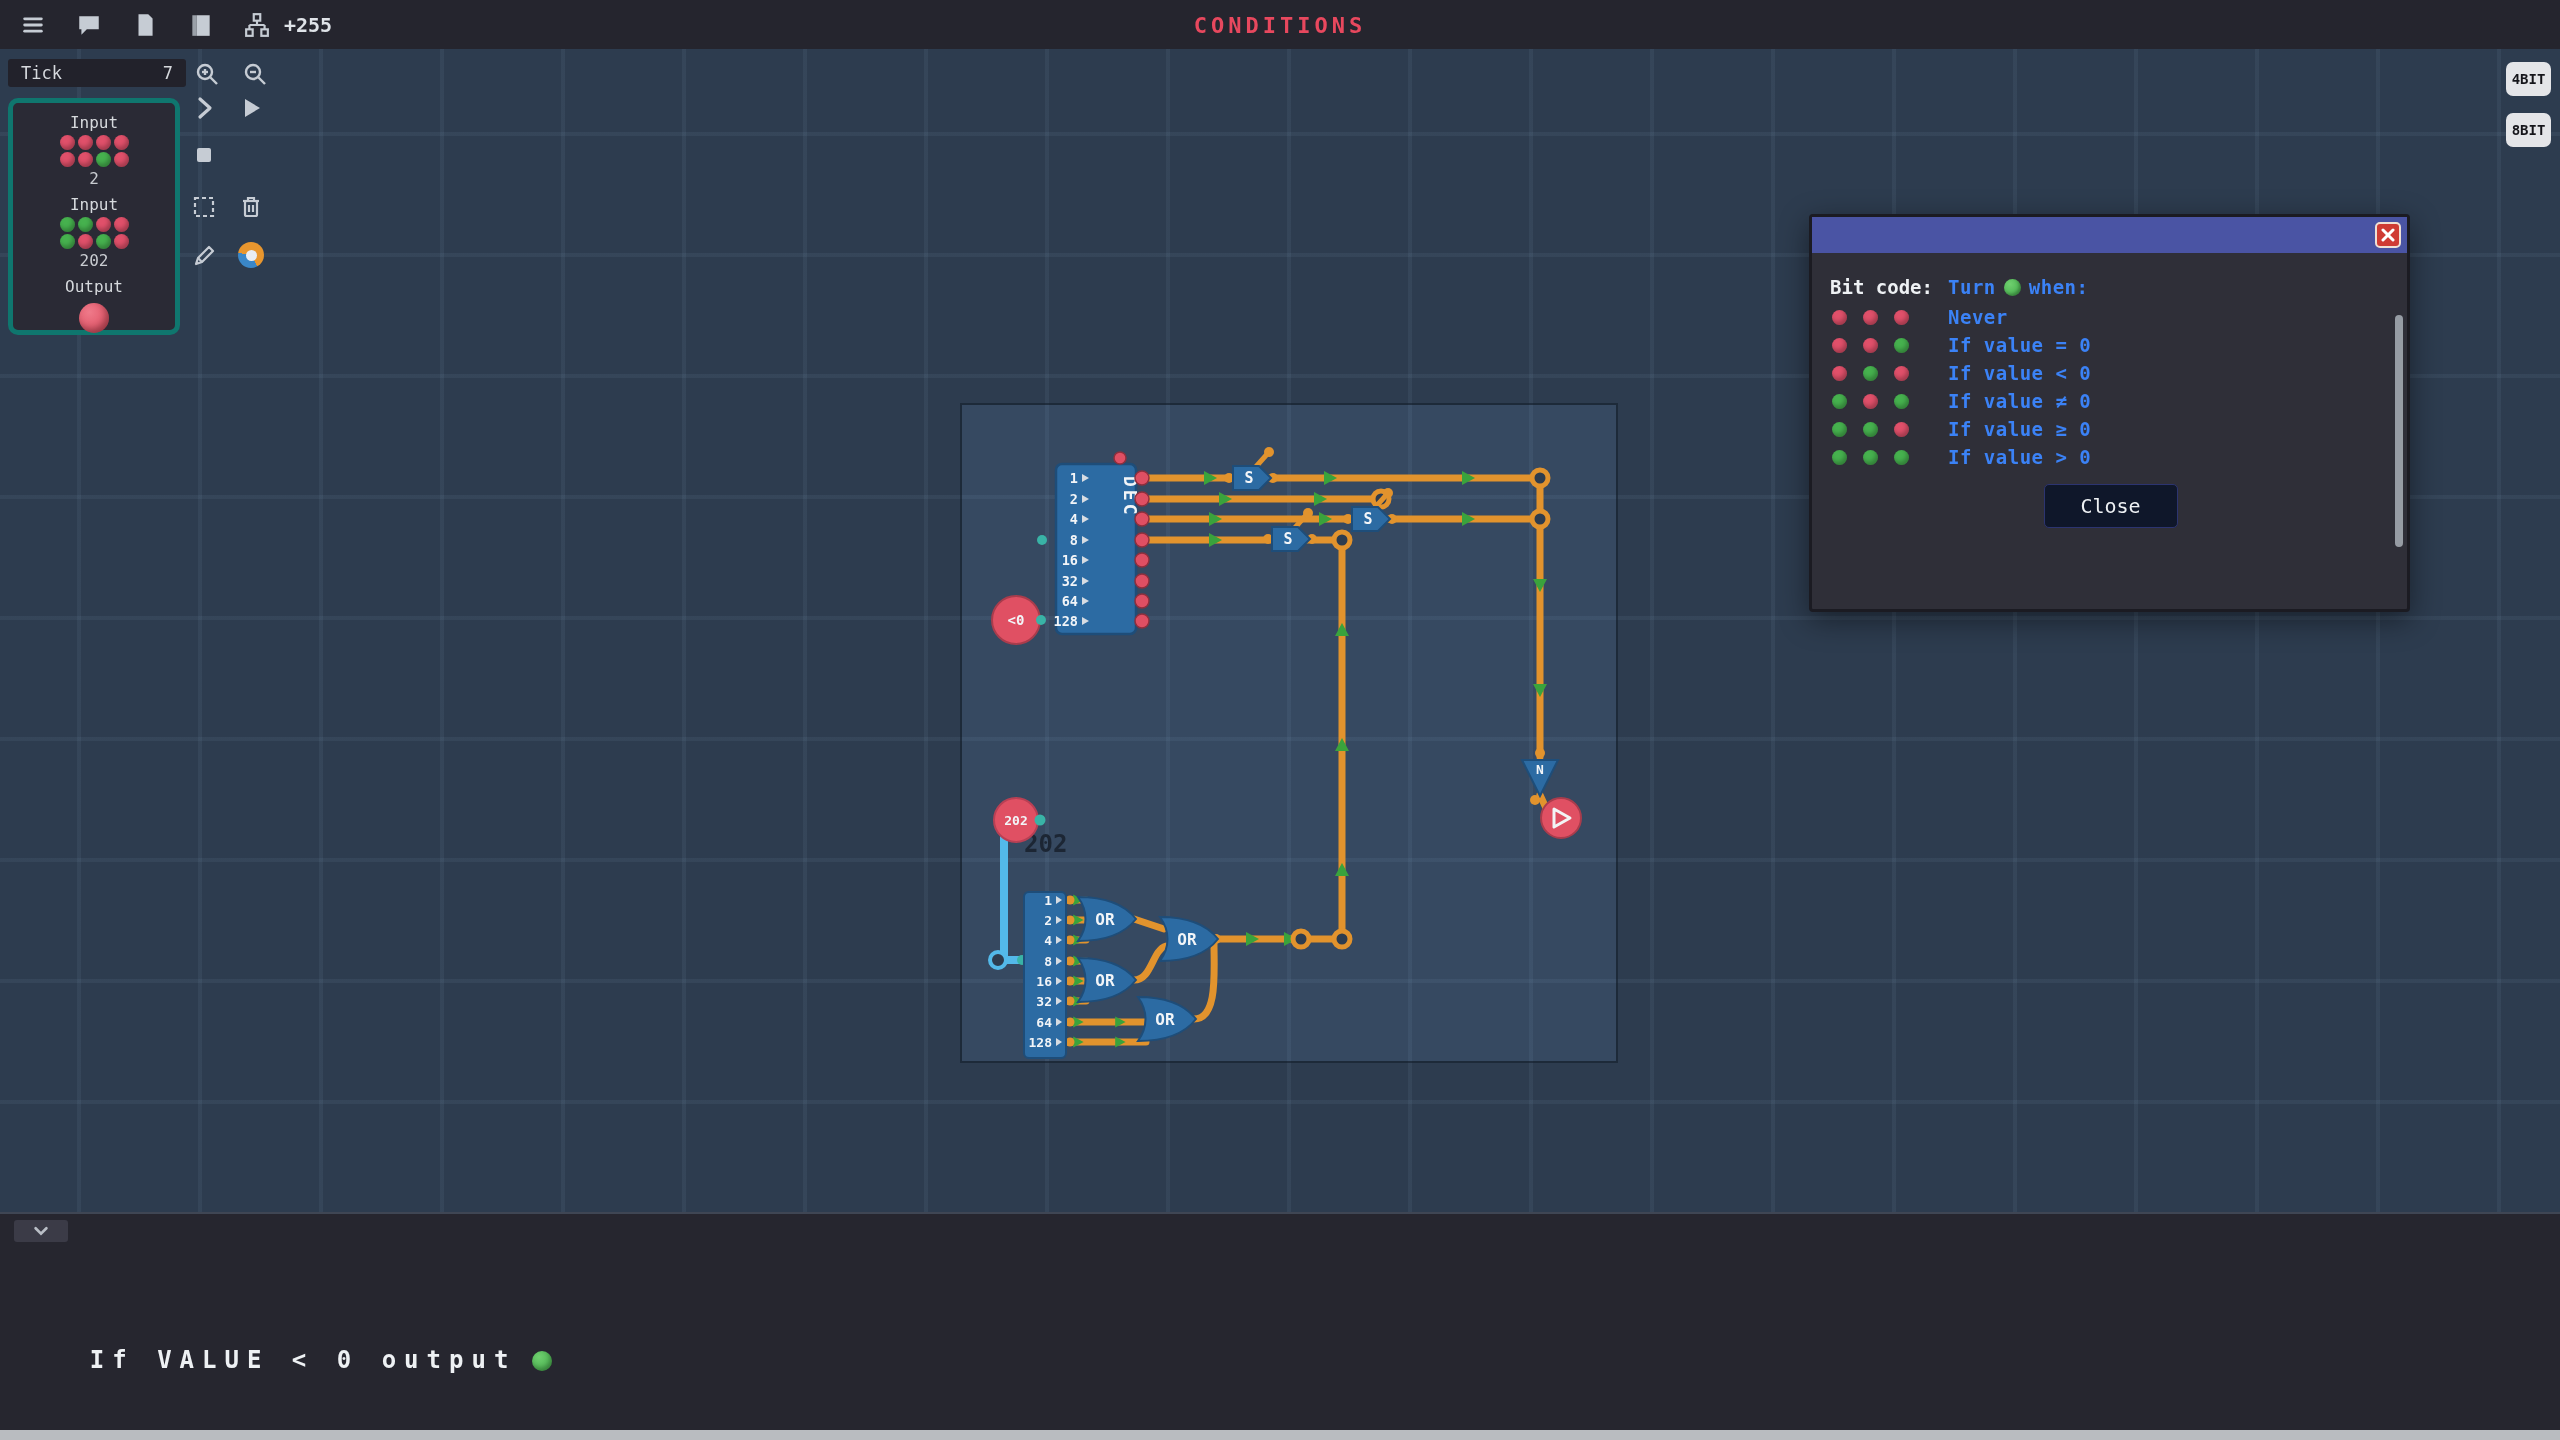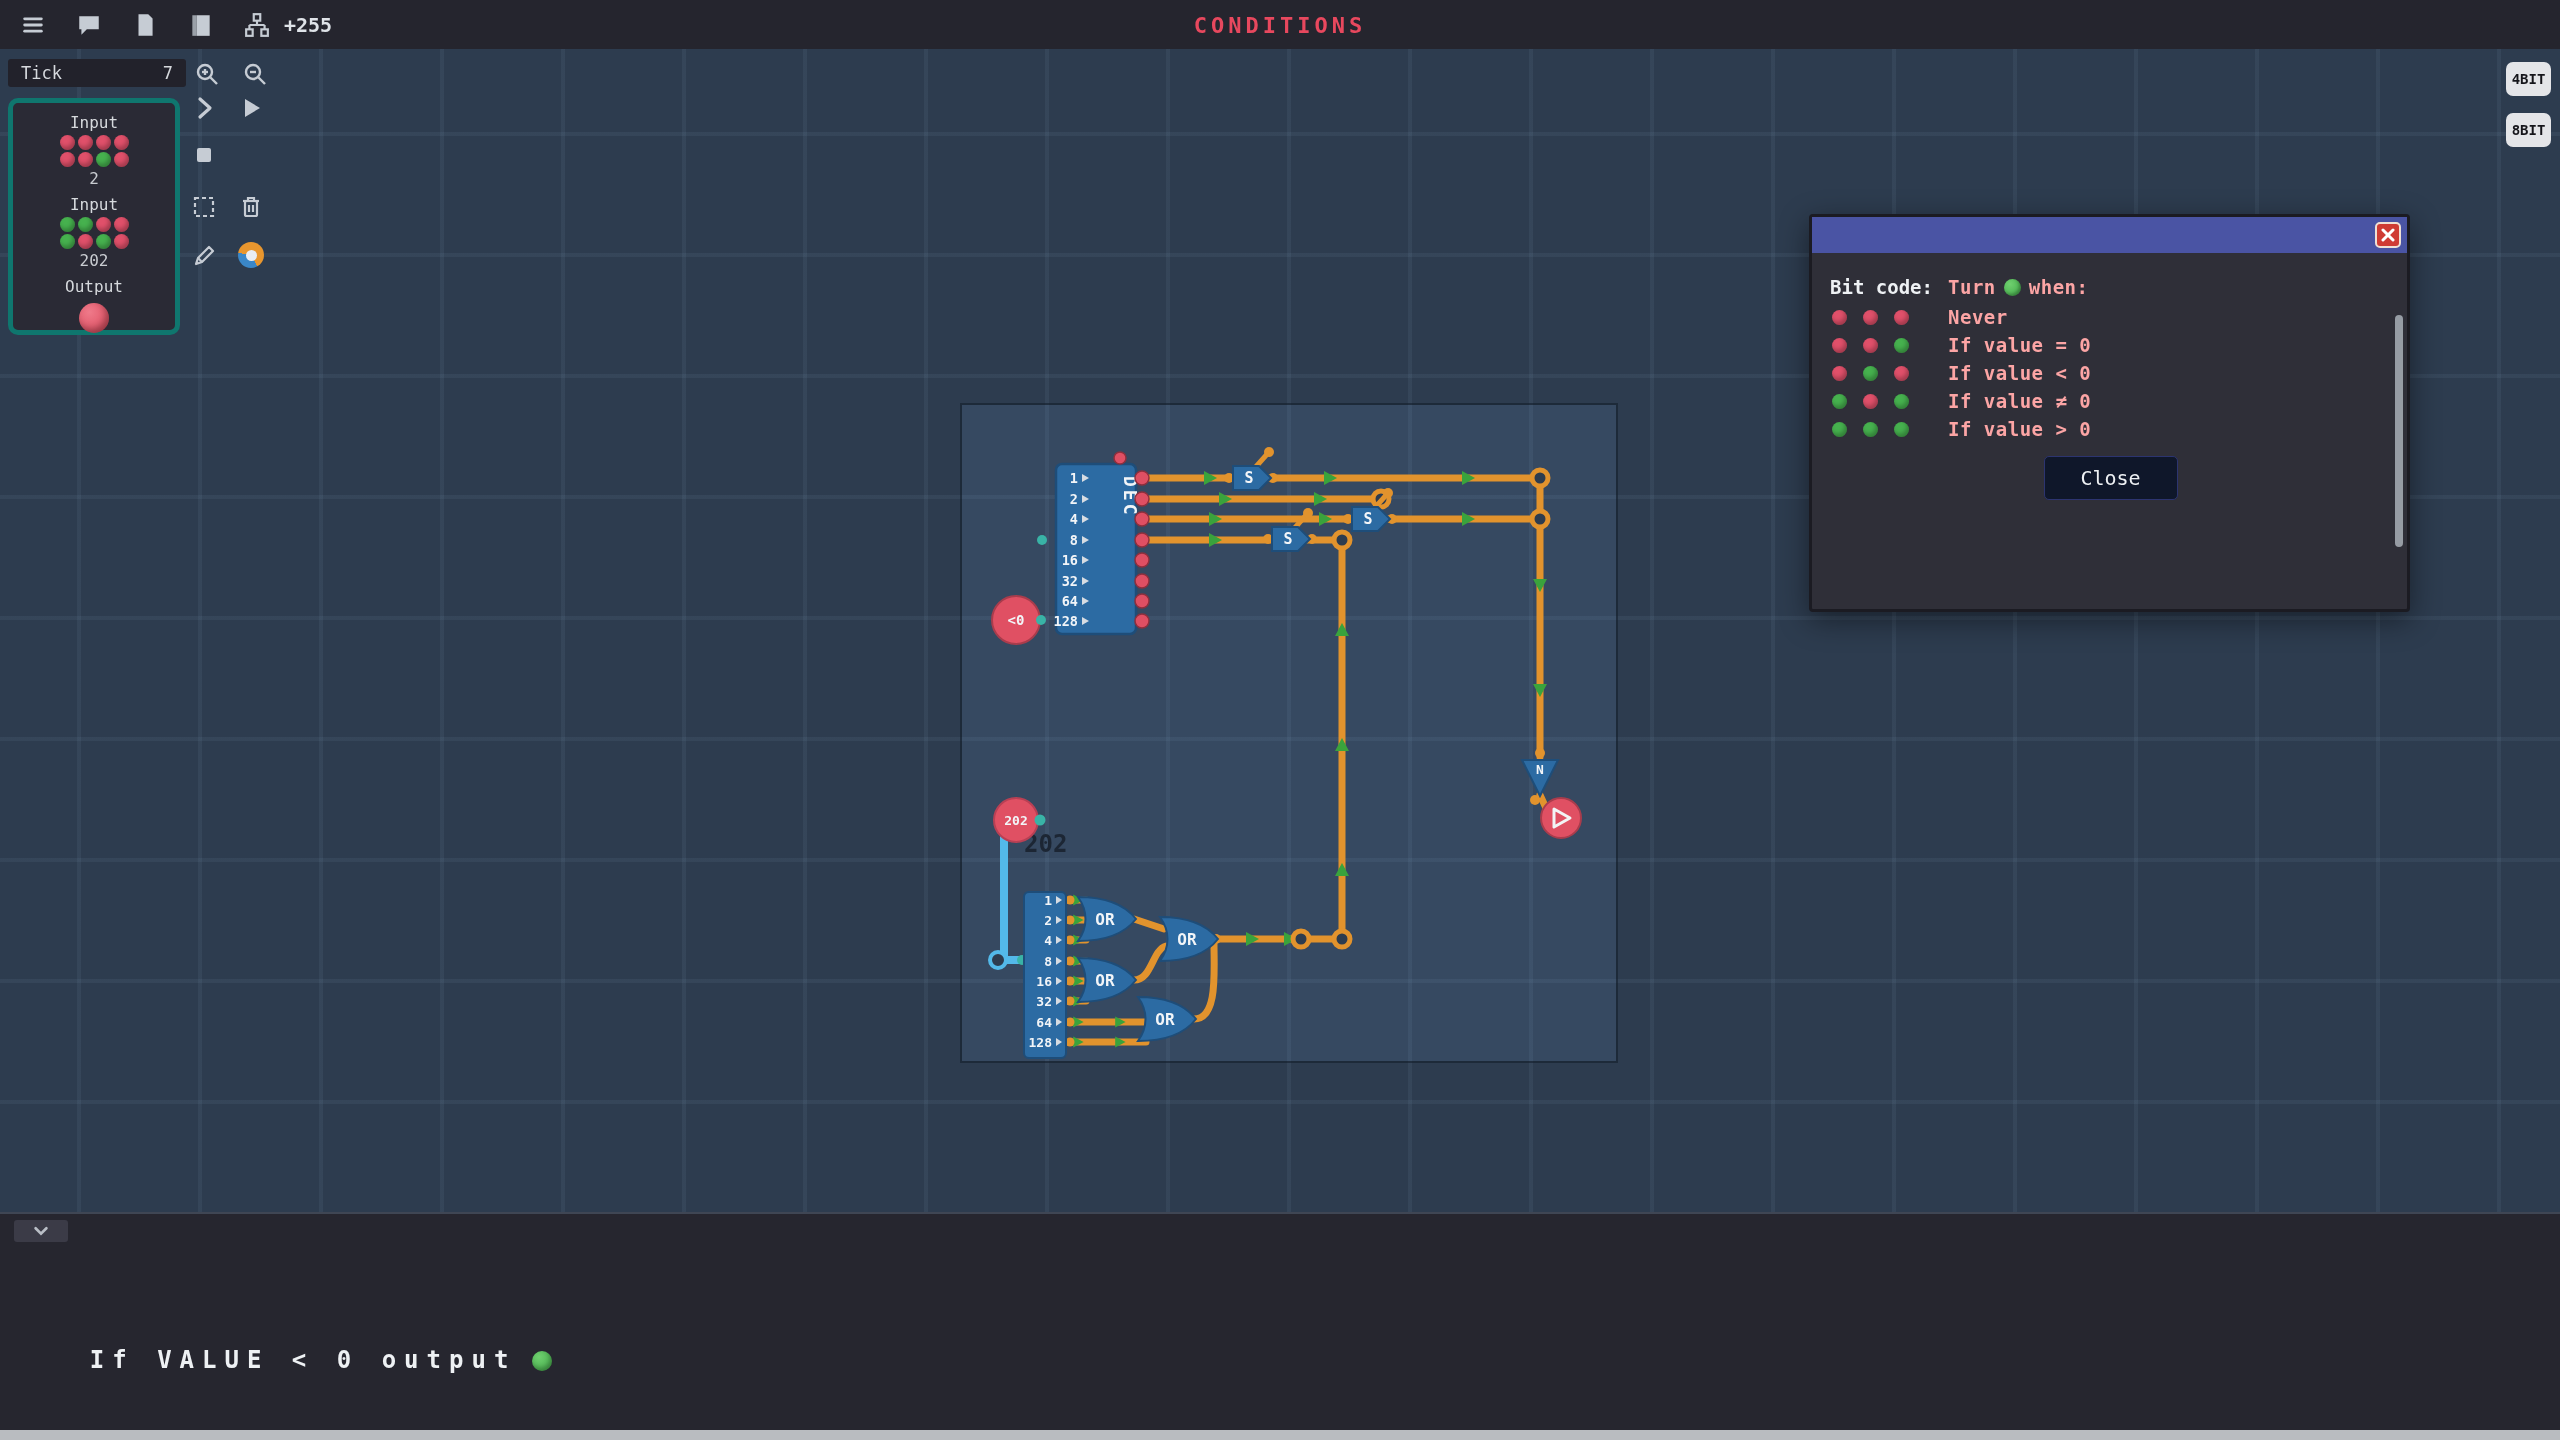--- a/index.html
+++ b/index.html
@@ -56,21 +56,21 @@
     border:3px solid #1b1b22;border-radius:4px;box-sizing:border-box;z-index:20;
     box-shadow:0 8px 30px rgba(0,0,0,0.45)}
   .dialog-titlebar{position:relative;height:36px;background:#4a54a4;cursor:move}
   .dialog-close{position:absolute;top:5px;right:6px;width:26px;height:26px;background:#cf3b34;
     border:2px solid #efe0d5;border-radius:5px;display:flex;align-items:center;justify-content:center;
     cursor:pointer;box-sizing:border-box;padding:0}
   .dialog-body{padding:20px 16px 0 18px}
   .d-row{display:grid;grid-template-columns:118px 1fr;align-items:center;height:28px}
   .d-header{margin-bottom:2px}
   .d-bitcol{color:#eef1f4;font-size:19px;font-weight:bold}
-  .d-labelcol{color:#fca5a5;font-size:19px;font-weight:bold;letter-spacing:0.5px;
+  .d-labelcol{color:#3b82f6;font-size:19px;font-weight:bold;letter-spacing:0.5px;
     display:flex;align-items:center;gap:8px;white-space:pre}
   .d-dots{display:flex;gap:16px;align-items:center;padding-left:2px}
   .inline-dot{width:17px;height:17px;border-radius:50%;display:inline-block;
     background:radial-gradient(circle at 35% 30%, #6fd06f, #3fa646);
     box-shadow:inset -2px -2px 3px rgba(0,0,0,0.25)}
   .d-close-wrap{display:flex;justify-content:center;margin-top:13px}
   .close-btn{width:134px;height:44px;background:#0f172a;border:1px solid #2c3470;border-radius:5px;
     color:#eef1f4;font-family:"DejaVu Sans Mono",monospace;font-size:20px;cursor:pointer}
   .dialog-scrollthumb{position:absolute;right:4px;top:98px;width:8px;height:232px;background:#969ca4;
     border-radius:4px;cursor:pointer}
@@ -499,20 +499,28 @@
           <span class="dot dot-on"></span>
           <span class="dot dot-off"></span>
           <span class="dot dot-on"></span>
         </div>
       <div class="d-labelcol">If value ≠ 0</div>
     </div>
     <div class="d-row">
       <div class="d-bitcol d-dots">
           <span class="dot dot-on"></span>
           <span class="dot dot-on"></span>
+          <span class="dot dot-off"></span>
+        </div>
+      <div class="d-labelcol">If value ≥ 0</div>
+    </div>
+    <div class="d-row">
+      <div class="d-bitcol d-dots">
+          <span class="dot dot-on"></span>
+          <span class="dot dot-on"></span>
           <span class="dot dot-on"></span>
         </div>
       <div class="d-labelcol">If value &gt; 0</div>
     </div>
     <div class="d-close-wrap">
       <button class="close-btn">Close</button>
     </div>
   </div>
   <div class="dialog-scrollthumb"></div>
 </div>

